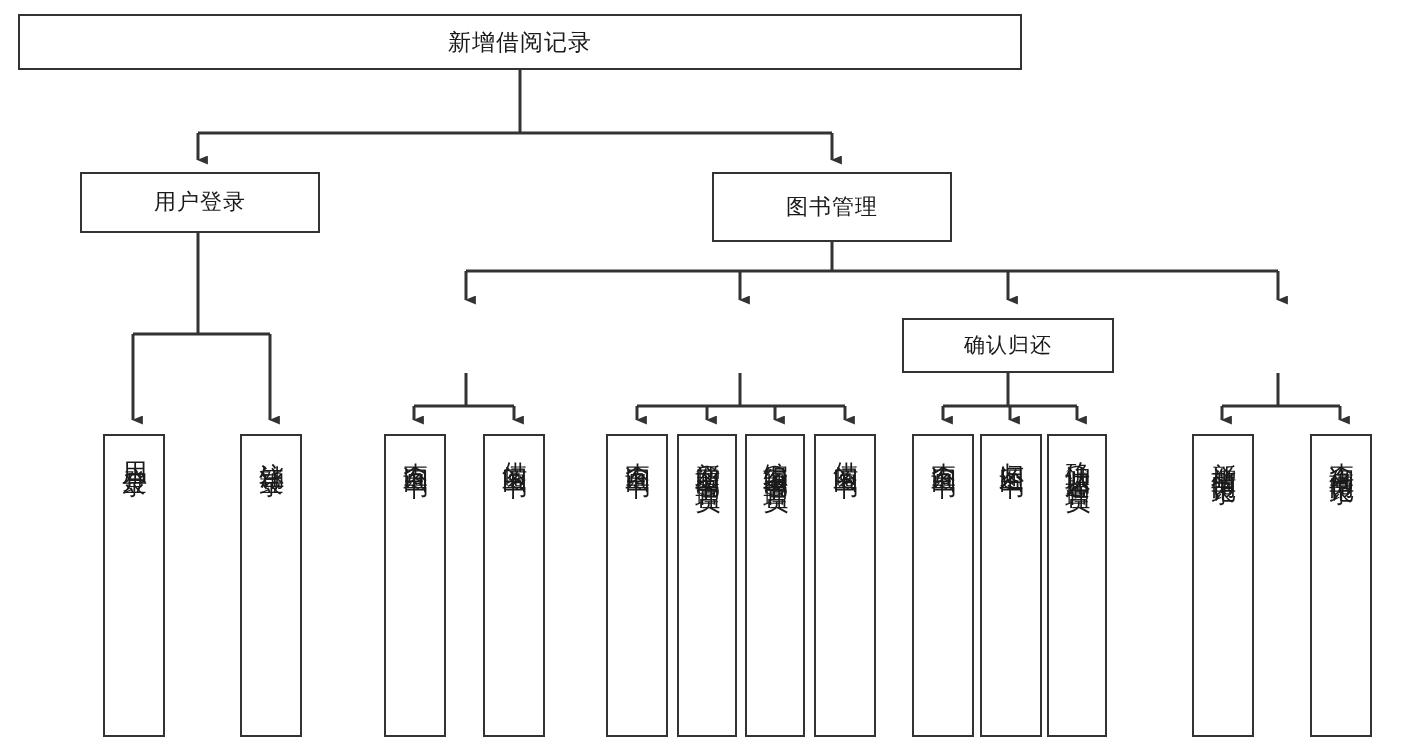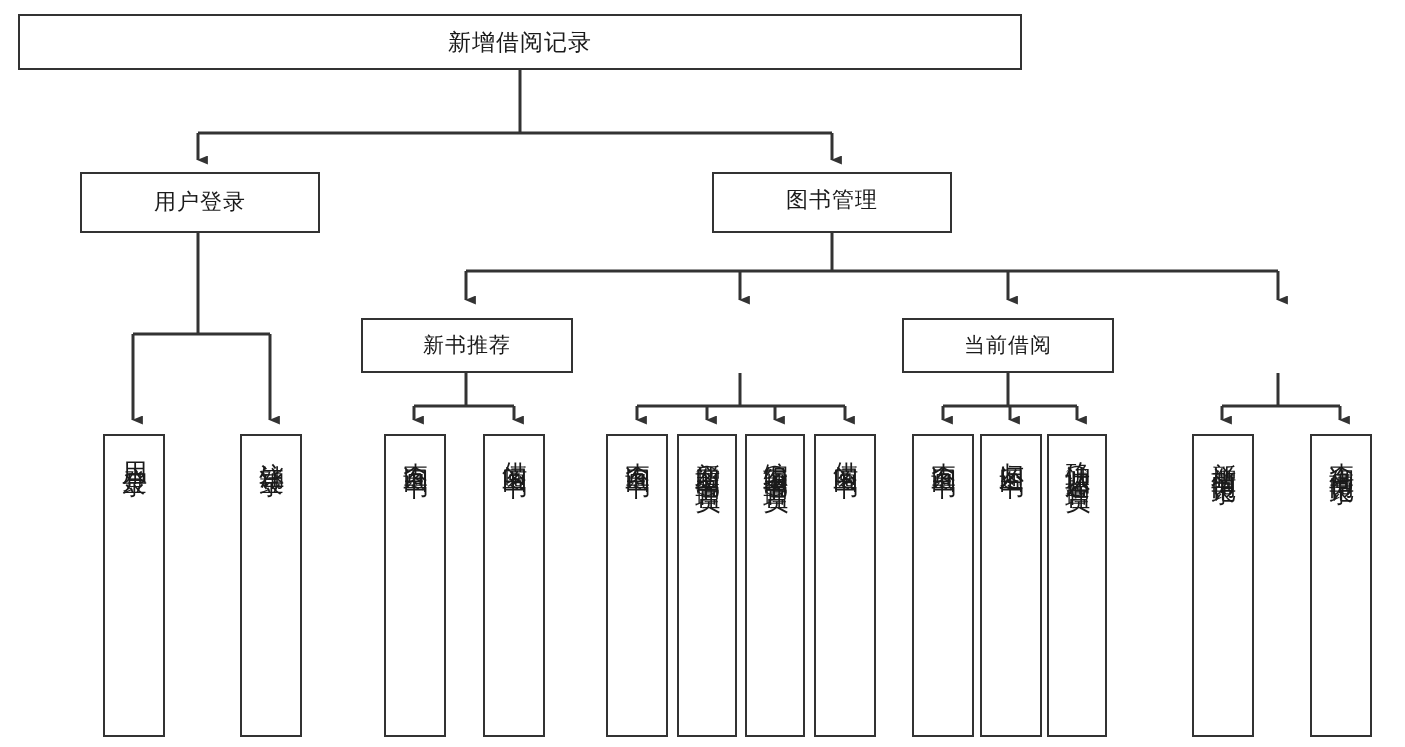--- a/index.html
+++ b/index.html
@@ -123,29 +123,26 @@
     </g>
   </svg>
 
   <div class="node root" style="left:18px; top:14px; width:1004px; height:56px;">
     <span class="label">新增借阅记录</span>
   </div>
 
   <div class="node level2" style="left:80px; top:172px; width:240px; height:61px;">
     <span class="label">用户登录</span>
   </div>
-  <div class="node level2" style="left:712px; top:172px; width:240px; height:61px;font-family:Liberation Mono, monospace;">
+  <div class="node level2" style="left:712px; top:172px; width:240px; height:70px;">
     <span class="label">图书管理</span>
   </div>
 
-  <div class="node level3" style="left:361px; top:318px; width:212px; height:55px;">
-    <span class="label">新书推荐</span>
-  </div>
   <div class="node level3" style="left:902px; top:318px; width:212px; height:55px;">
-    <span class="label">当前借阅</span>
+    <span class="label">确认归还</span>
   </div>
 
   <div class="node leaf" style="left:103px; top:434px; width:62px; height:303px;">
     <span class="label">用户登录</span>
   </div>
   <div class="node leaf" style="left:240px; top:434px; width:62px; height:303px;">
     <span class="label">注销登录</span>
   </div>
 
   <div class="node leaf" style="left:384px; top:434px; width:62px; height:303px;">

